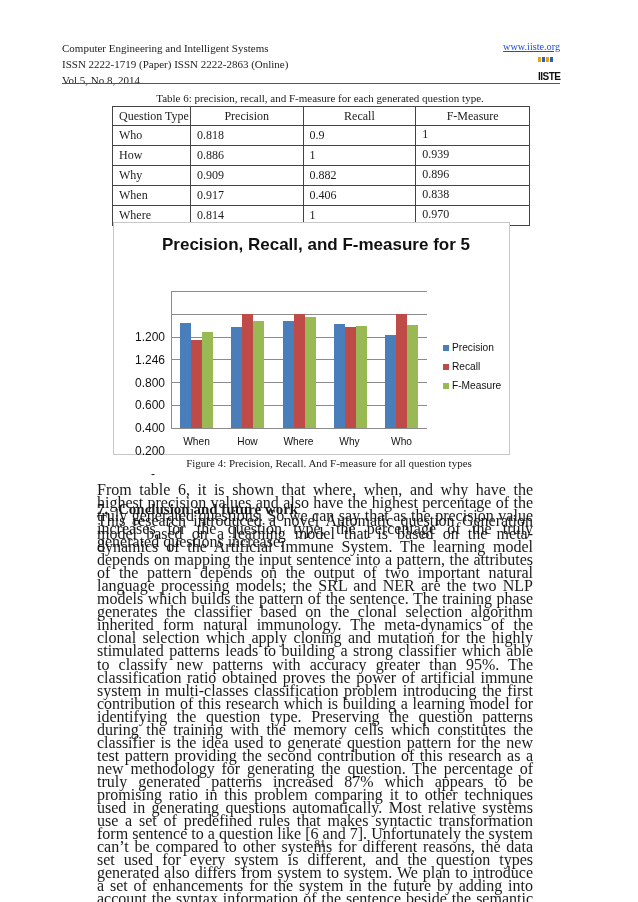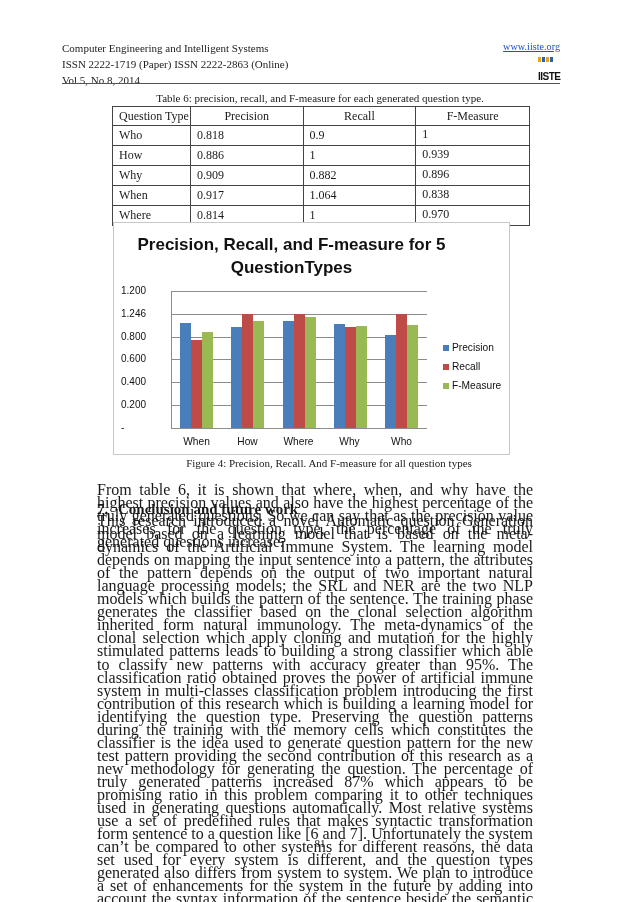--- a/index.html
+++ b/index.html
@@ -22,25 +22,25 @@
   table.res { position:absolute; left:112px; top:106px; width:418px; border-collapse:collapse;
               font-size:12px; }
   table.res td, table.res th { border:1px solid #444; height:18px; padding:0 0 0 6px;
               font-weight:normal; text-align:left; vertical-align:middle; }
   table.res th.c { text-align:center; padding:0; }
   table.res td.fm { vertical-align:top; padding-top:1px; }
 
   
   .chart-frame { left:113px; top:222px; width:397px; height:233px; border:1px solid #c8c8c8;
                  box-sizing:border-box; background:#fff; }
-  .chart-title { left:113px; top:233px; width:357px; text-align:center;
+  .chart-title { left:113px; top:233px; width:357px; text-align:right;
                  font-family:"Liberation Sans", sans-serif; font-weight:bold; font-size:17px;
                  line-height:23px; color:#111; }
-  .ytick { font-family:"Liberation Sans", sans-serif; font-size:10px; color:#111;
-           width:44px; left:121px; }
+  .ytick { font-family:"Liberation Sans", sans-serif; font-size:12px; color:#111;
+           width:44px; text-align:right; left:121px;margin-top:45px; }
   .grid { left:171px; width:256px; height:0; border-top:1px solid #8c8c8c; }
   .axis-x { left:171px; width:256px; top:428px; height:0; border-top:1px solid #8c8c8c; }
   .axis-y { left:171px; top:291px; width:0; height:137px; border-left:1px solid #8c8c8c; }
   .bar { bottom:auto; width:11px; }
   .xlab { font-family:"Liberation Sans", sans-serif; font-size:10.2px; color:#111;
           top:436px; width:51px; text-align:center; }
   .legend { left:443px; font-family:"Liberation Sans", sans-serif; font-size:10.2px; color:#111;
             white-space:nowrap; }
   .legend .sw { display:inline-block; width:6px; height:6px; margin-right:3px; vertical-align:0px; }
 
@@ -100,36 +100,35 @@
   </tr>
   <tr>
     <td>Why</td>
     <td>0.909</td>
     <td>0.882</td>
     <td class="fm">0.896</td>
   </tr>
   <tr>
     <td>When</td>
     <td>0.917</td>
-    <td>1.064</td>
+    <td>0.406</td>
     <td class="fm">0.838</td>
   </tr>
   <tr>
     <td>Where</td>
     <td>0.814</td>
     <td>1</td>
     <td class="fm">0.970</td>
   </tr>
 </tbody>
   </table>
 
 <div class="abs chart-frame"></div>
 <div class="abs chart-title">
   <div>Precision, Recall, and F-measure for 5</div>
-  <div>QuestionTypes</div>
 </div>
 
 <div class="abs ytick" style="top:285px;">1.200</div>
 <div class="abs ytick" style="top:308px;">1.246</div>
 <div class="abs ytick" style="top:331px;">0.800</div>
 <div class="abs ytick" style="top:353px;">0.600</div>
 <div class="abs ytick" style="top:376px;">0.400</div>
 <div class="abs ytick" style="top:399px;">0.200</div>
 <div class="abs ytick" style="top:422px; padding-right:10px; box-sizing:border-box;">-</div>
 

